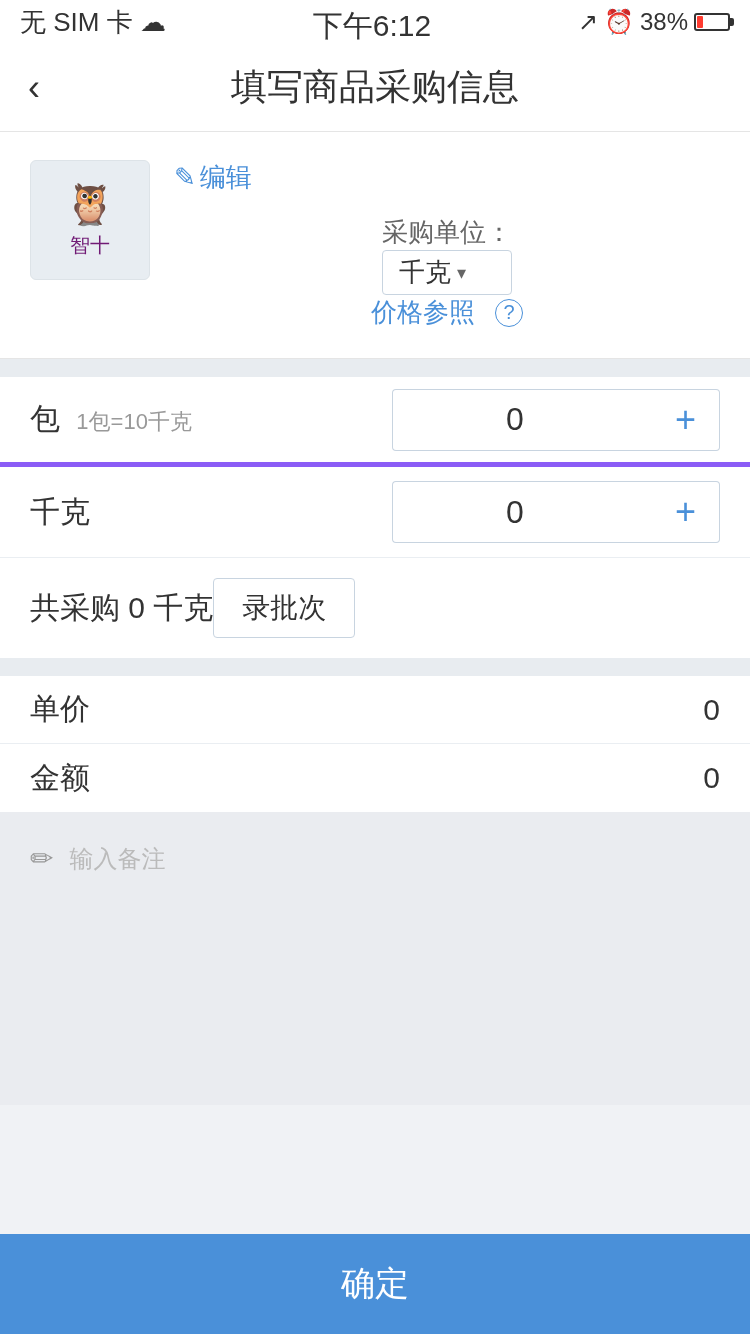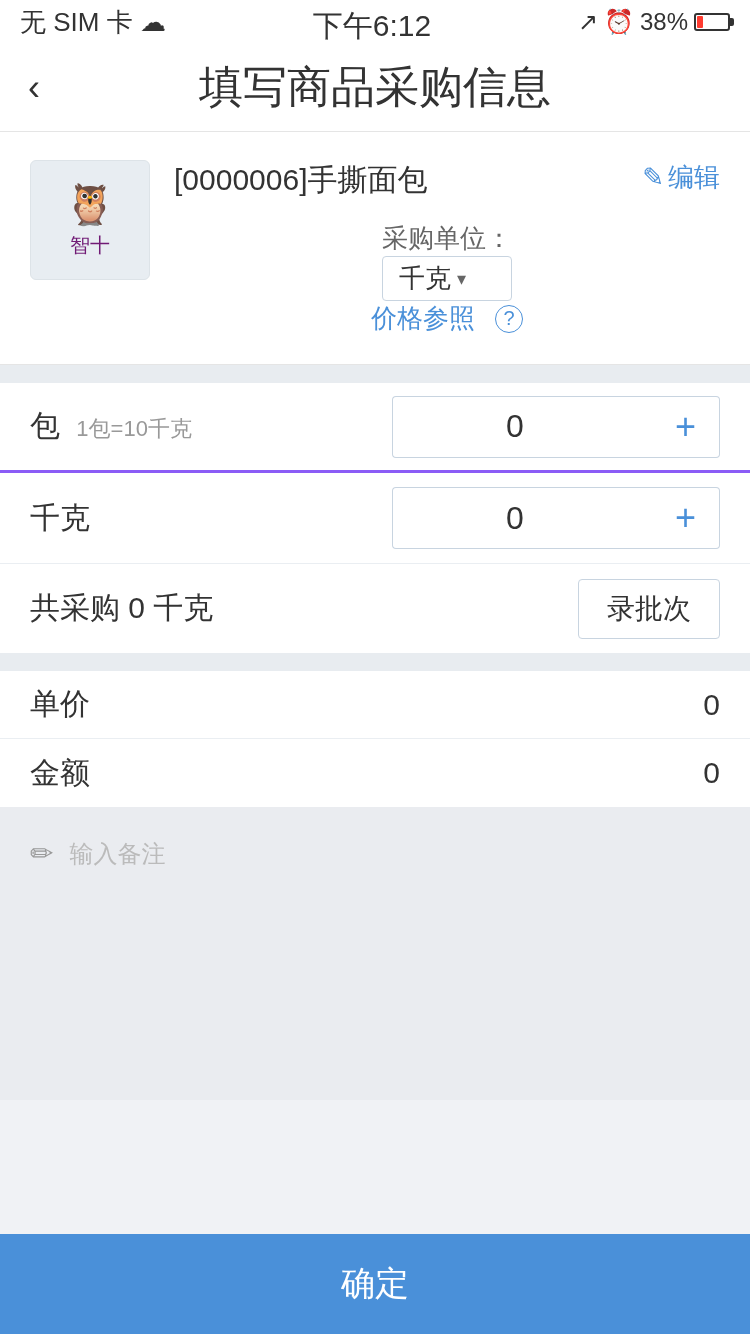--- a/index.html
+++ b/index.html
@@ -67,21 +67,21 @@
       border-bottom: 1px solid #e5e5e5;
     }
     .nav-back {
       position: absolute;
       left: 28px;
       font-size: 36px;
       color: #333;
       cursor: pointer;
     }
     .nav-title {
-      font-size: 44px;
+      font-size: 36px;
       font-weight: 500;
       color: #333;
     }
 
     
     .product-card {
       background: #fff;
       margin-top: 0;
       padding: 28px 30px;
       display: flex;
@@ -186,21 +186,21 @@
 
     
     .input-section {
       background: #fff;
     }
     .input-row {
       display: flex;
       align-items: center;
       padding: 0 30px;
       height: 90px;
-      border-bottom: 3px solid #8b5cf6;
+      border-bottom: 5px solid #8b5cf6;
     }
     .input-row:last-child {
       border-bottom: none;
     }
     .input-label {
       font-size: 30px;
       color: #333;
       flex: 1;
     }
     .input-sublabel {
@@ -238,38 +238,37 @@
       font-size: 36px;
       color: #4a90d9;
       cursor: pointer;
     }
 
     
     .summary-row {
       background: #fff;
       display: flex;
       align-items: center;
-      justify-content: space-between;
+      justify-content: flex-start;
       padding: 0 30px;
-      height: 90px;
+      height: 101px;
       border-top: 1px solid #eaeef2;
     }
     .summary-text {
       font-size: 30px;
       color: #333;
     }
     .record-batch-btn {
       border: 1px solid #c8d4e0;
       border-radius: 4px;
       padding: 10px 28px;
       font-size: 28px;
       color: #333;
       background: #fff;
       cursor: pointer;
-      margin-left: 38px;
     }
 
     
     .price-section {
       background: #fff;
       margin-top: 0;
     }
     .price-row {
       display: flex;
       align-items: center;
@@ -363,21 +362,20 @@
     <div class="nav-title">填写商品采购信息</div>
   </div>
 
   <div class="product-card">
     <div class="product-image">
       <div class="product-image-logo">🦉</div>
       <div class="product-image-text">智十</div>
     </div>
     <div class="product-info">
       <div class="product-top-row">
-        <span class="product-name">[0000006]手撕面包</span>
         <span class="edit-btn">
           <span>✎</span>
           <span>编辑</span>
         </span>
       </div>
       <div class="product-unit-row">
         <div>
           <span class="unit-label">采购单位：</span>
           <span class="unit-select">
             <span>千克</span>

